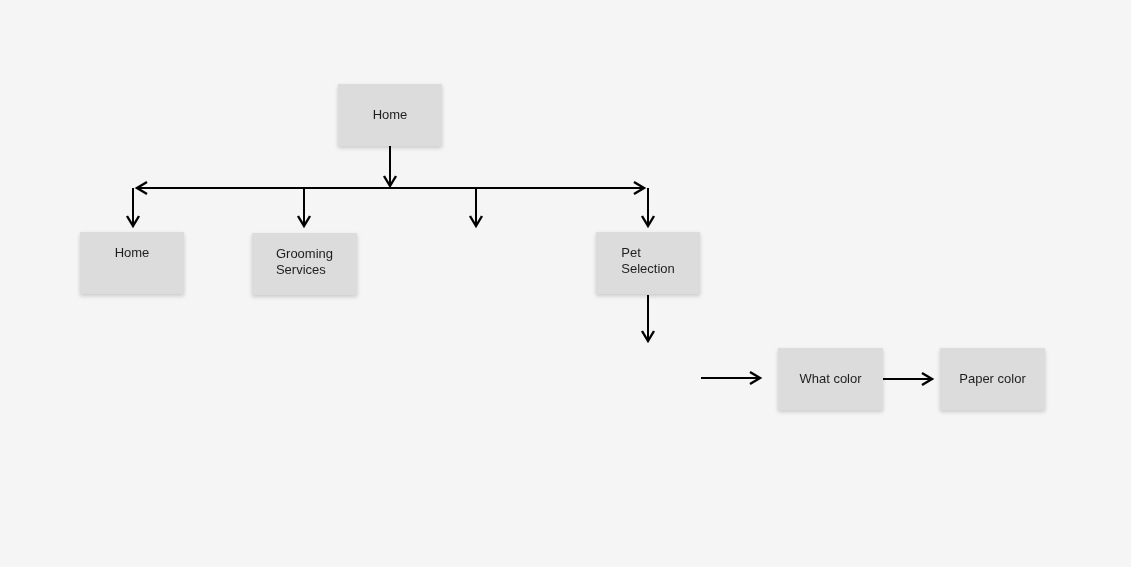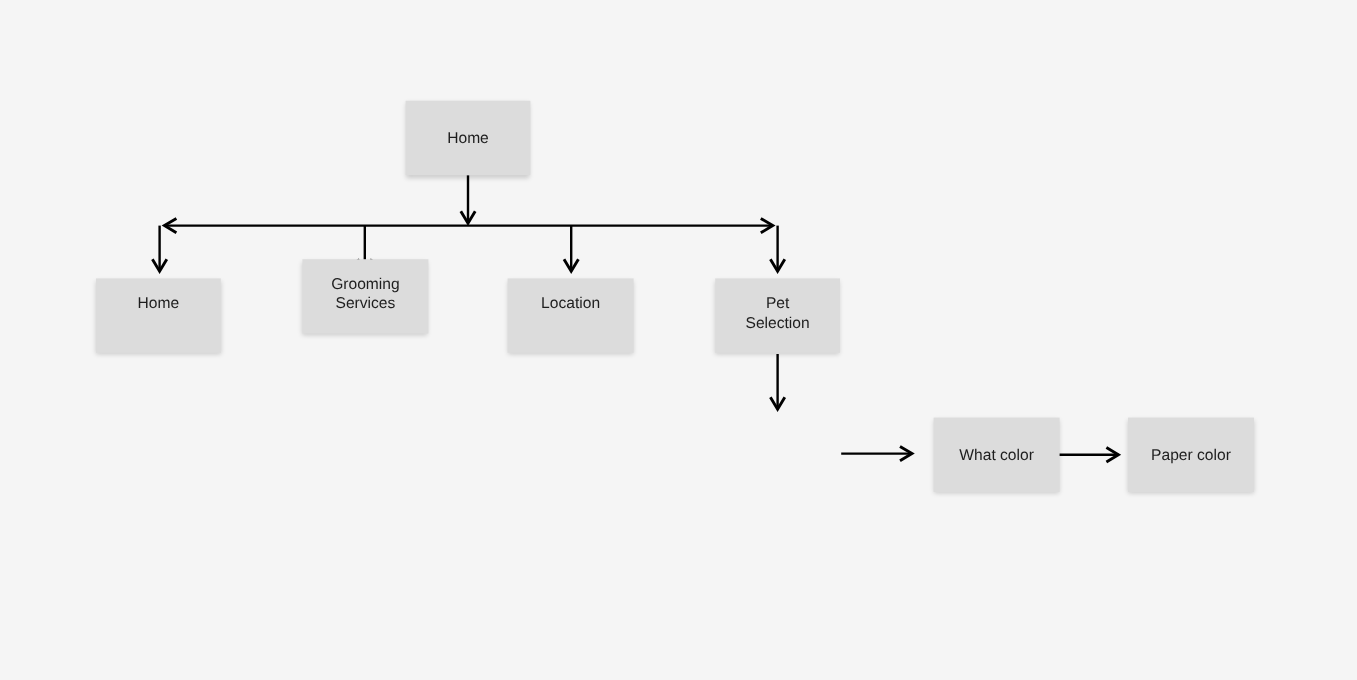--- a/index.html
+++ b/index.html
@@ -38,30 +38,30 @@
     display: flex;
     flex-direction: column;
     align-items: center;
     justify-content: center;
     cursor: default;
   }
   .node .label {
     font-size: 13px;
     line-height: 16px;
     color: var(--text);
-    text-align: center;
+    text-align: left;
     white-space: pre-line;
   }
   
   .node.align-upper { justify-content: flex-start; padding-top: 13px; }
 
   
   #node-home-top      { left: 338px; top:  84px; }
   #node-home          { left:  80px; top: 232px; }
-  #node-grooming      { left: 252px; top: 216px; width: 105px; }
+  #node-grooming      { left: 252px; top: 233px; width: 105px; }
   #node-location      { left: 423px; top: 232px; width: 105px; }
   #node-pet-selection { left: 596px; top: 232px; }
   #node-what-type     { left: 596px; top: 347px; width: 105px; }
   #node-what-color    { left: 768px; top: 348px; width: 105px; margin-left: 10px; }
   #node-paper-work    { left: 940px; top: 348px; width: 105px; }
 </style>
 </head>
 <body>
 
 <div class="canvas">
@@ -95,23 +95,20 @@
 
   <div class="node align-upper" id="node-home">
     <span class="label">Home</span>
   </div>
 
   <div class="node align-upper" id="node-grooming">
     <span class="label">Grooming
 Services</span>
   </div>
 
-  <div class="node align-upper" id="node-location">
-    <span class="label">Location</span>
-  </div>
 
   <div class="node align-upper" id="node-pet-selection">
     <span class="label">Pet
 Selection</span>
   </div>
 
 
   <div class="node" id="node-what-color">
     <span class="label">What color</span>
   </div>

